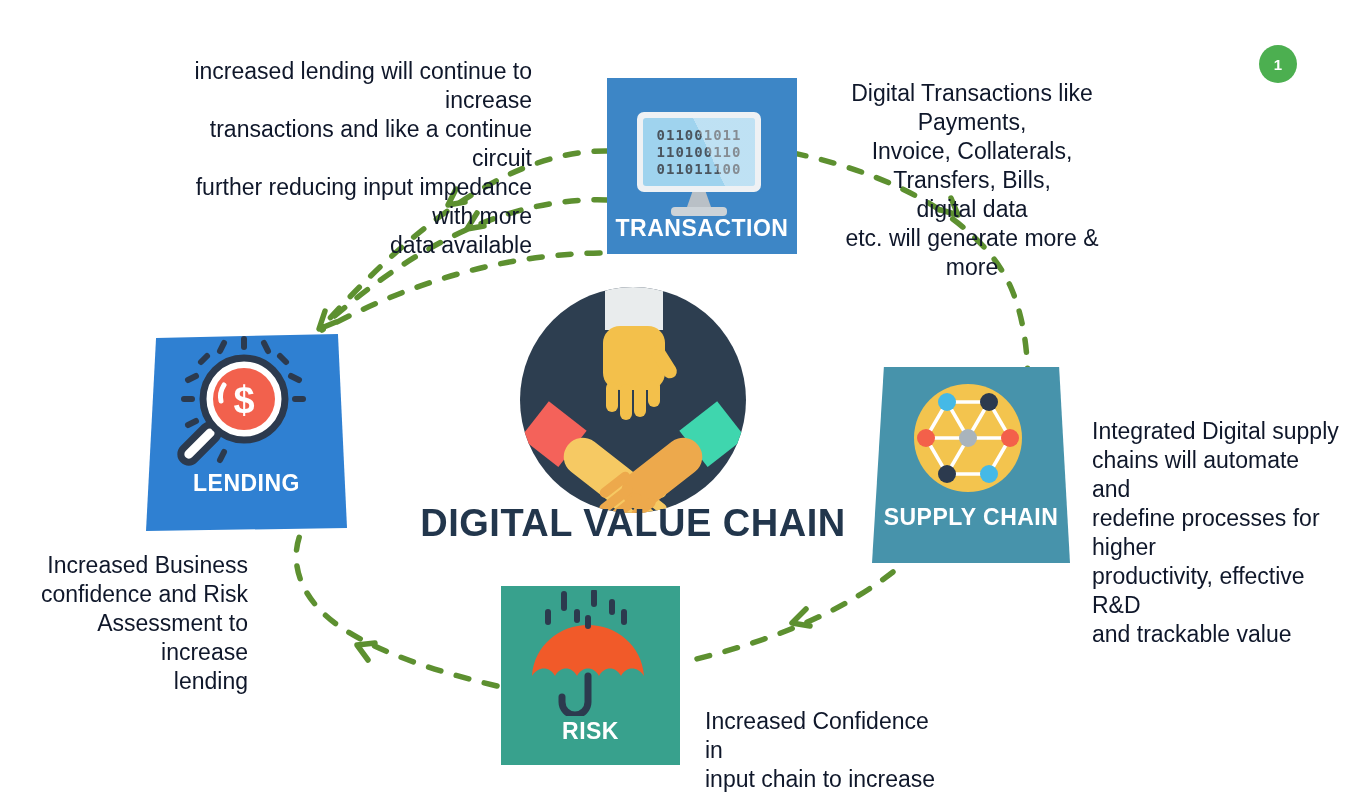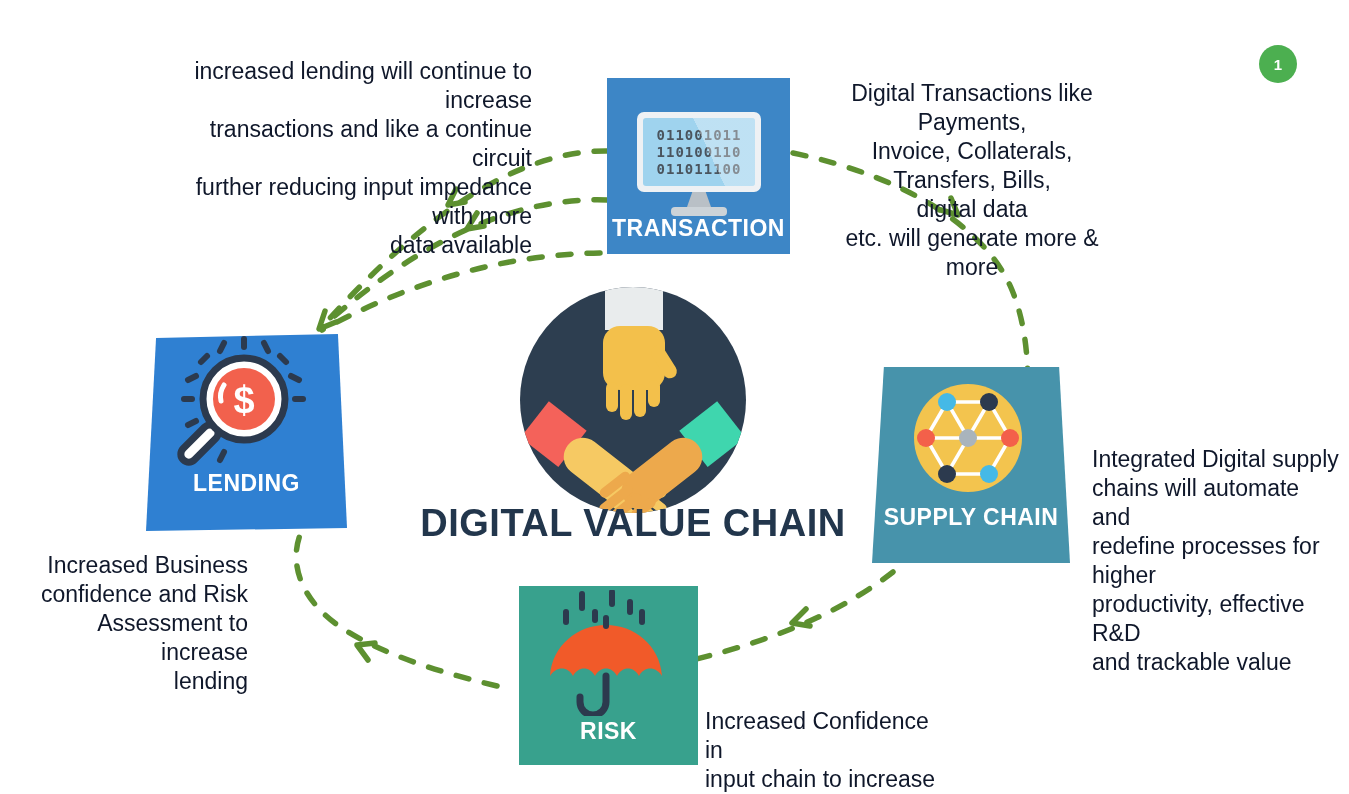--- a/index.html
+++ b/index.html
@@ -8,28 +8,28 @@
   .arrows{position:absolute;left:0;top:0;width:1349px;height:794px;pointer-events:none;}
 
   .annotation{position:absolute;color:#0f172a;font-size:23px;line-height:29px;}
   .ann-right{text-align:right;}
   .ann-left{text-align:left;}
 
   .node{position:absolute;}
   .node-label{position:absolute;left:0;right:0;text-align:center;color:#ffffff;
               font-weight:bold;font-size:23px;letter-spacing:.5px;}
 
-  .box-transaction{left:607px;top:78px;width:183px;height:176px;background:#3d86c6;}
+  .box-transaction{left:607px;top:78px;width:183px;height:176px;background:#3d86c6;padding-left:7px;}
   .box-lending{left:146px;top:333px;width:201px;height:198px;background:#2f80d2;
                -webkit-clip-path:polygon(5% 2.5%,95.5% 0.5%,100% 98.5%,0% 100%);
                clip-path:polygon(5% 2.5%,95.5% 0.5%,100% 98.5%,0% 100%);}
   .box-supply{left:872px;top:367px;width:198px;height:196px;background:#4793ab;
               -webkit-clip-path:polygon(6% 0%,94.5% 0%,100% 100%,0% 100%);
               clip-path:polygon(6% 0%,94.5% 0%,100% 100%,0% 100%);}
-  .box-risk{left:501px;top:586px;width:179px;height:179px;background:#38a18d;margin-left:18px;}
+  .box-risk{left:501px;top:586px;width:179px;height:179px;background:#38a18d;}
 
   
   .monitor{position:absolute;left:30px;top:34px;width:124px;}
   .mon-frame{width:124px;height:80px;background:#eef1f4;border-radius:7px;
              box-sizing:border-box;padding:6px;}
   .mon-screen{position:relative;width:112px;height:68px;background:#9fd3ee;border-radius:3px;
               display:flex;flex-direction:column;align-items:center;justify-content:center;
               overflow:hidden;}
   .mon-screen:after{content:"";position:absolute;inset:0;
               background:linear-gradient(65deg,rgba(255,255,255,0) 57%,rgba(255,255,255,.33) 57%);}
@@ -83,21 +83,21 @@
     <div>data available</div>
   </div>
 
   <div class="annotation ann-right" style="left:822px;top:79px;width:300px;text-align:center;">
     <div>Digital Transactions like Payments,</div>
     <div>Invoice, Collaterals, Transfers, Bills,</div>
     <div>digital data</div>
     <div>etc. will generate more &amp; more</div>
   </div>
 
-  <div class="annotation ann-left" style="left:1092px;top:417px;width:250px;margin-top:28px;">
+  <div class="annotation ann-left" style="left:1092px;top:417px;width:250px;">
     <div>Integrated Digital supply</div>
     <div>chains will automate and</div>
     <div>redefine processes for higher</div>
     <div>productivity, effective R&amp;D</div>
     <div>and trackable value</div>
   </div>
 
   <div class="annotation ann-left" style="left:705px;top:707px;width:245px;">
     <div>Increased Confidence in</div>
     <div>input chain to increase risk</div>

